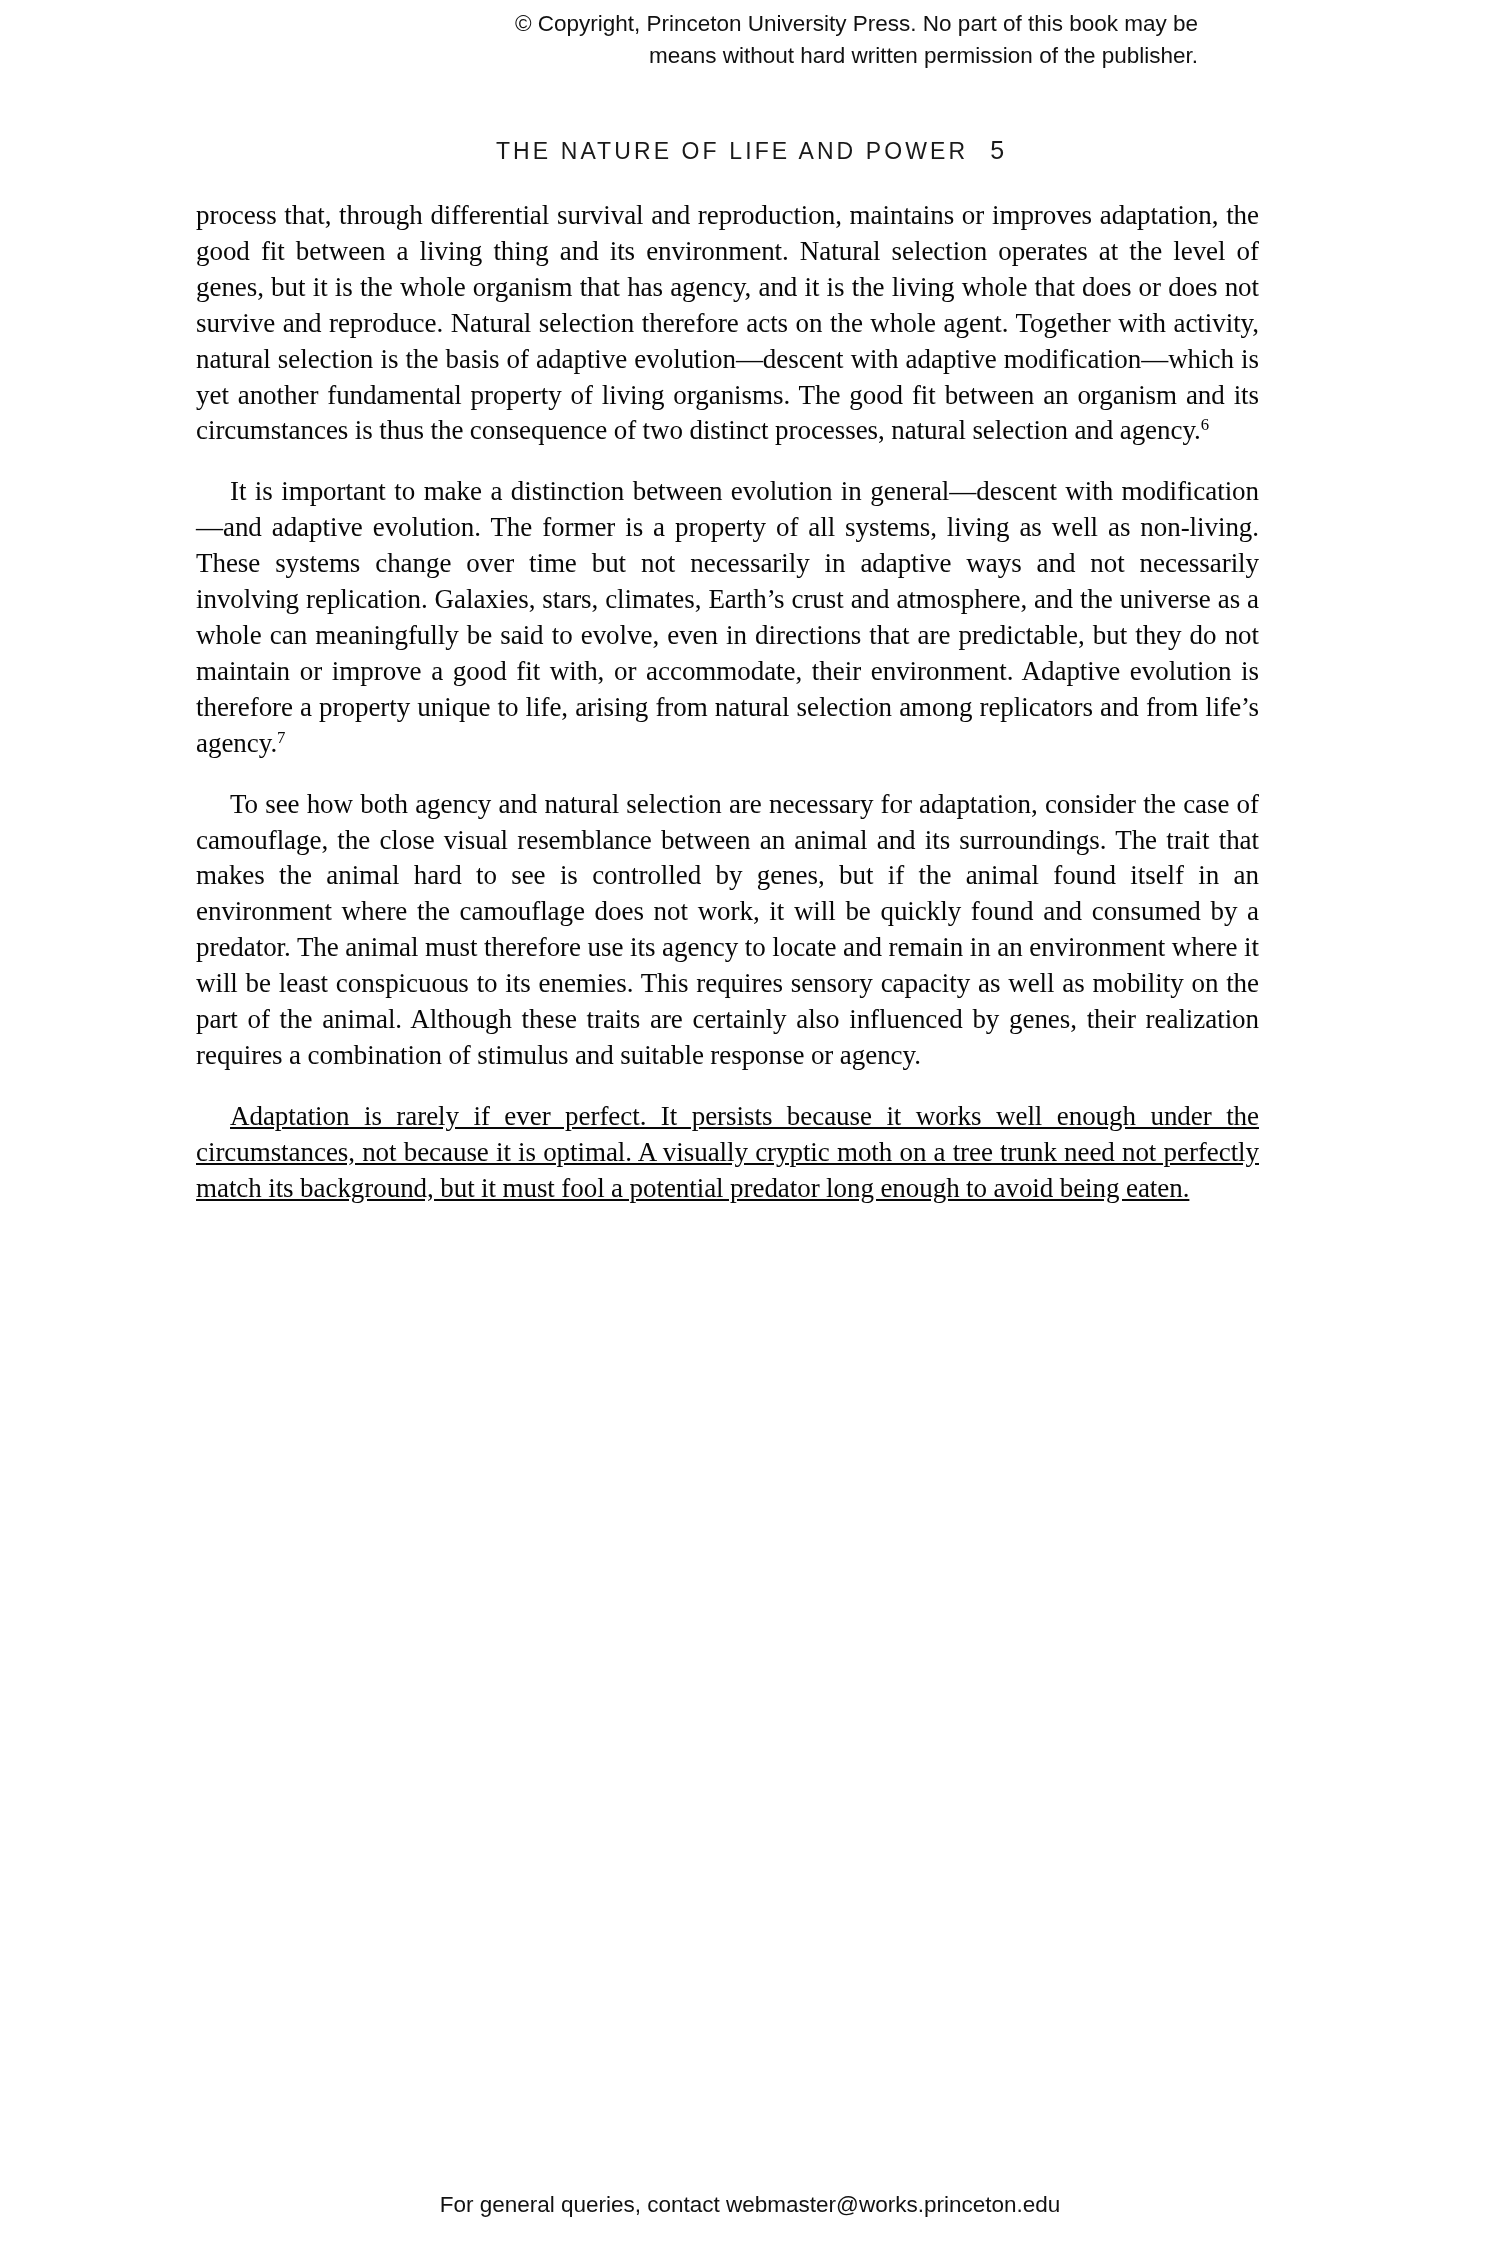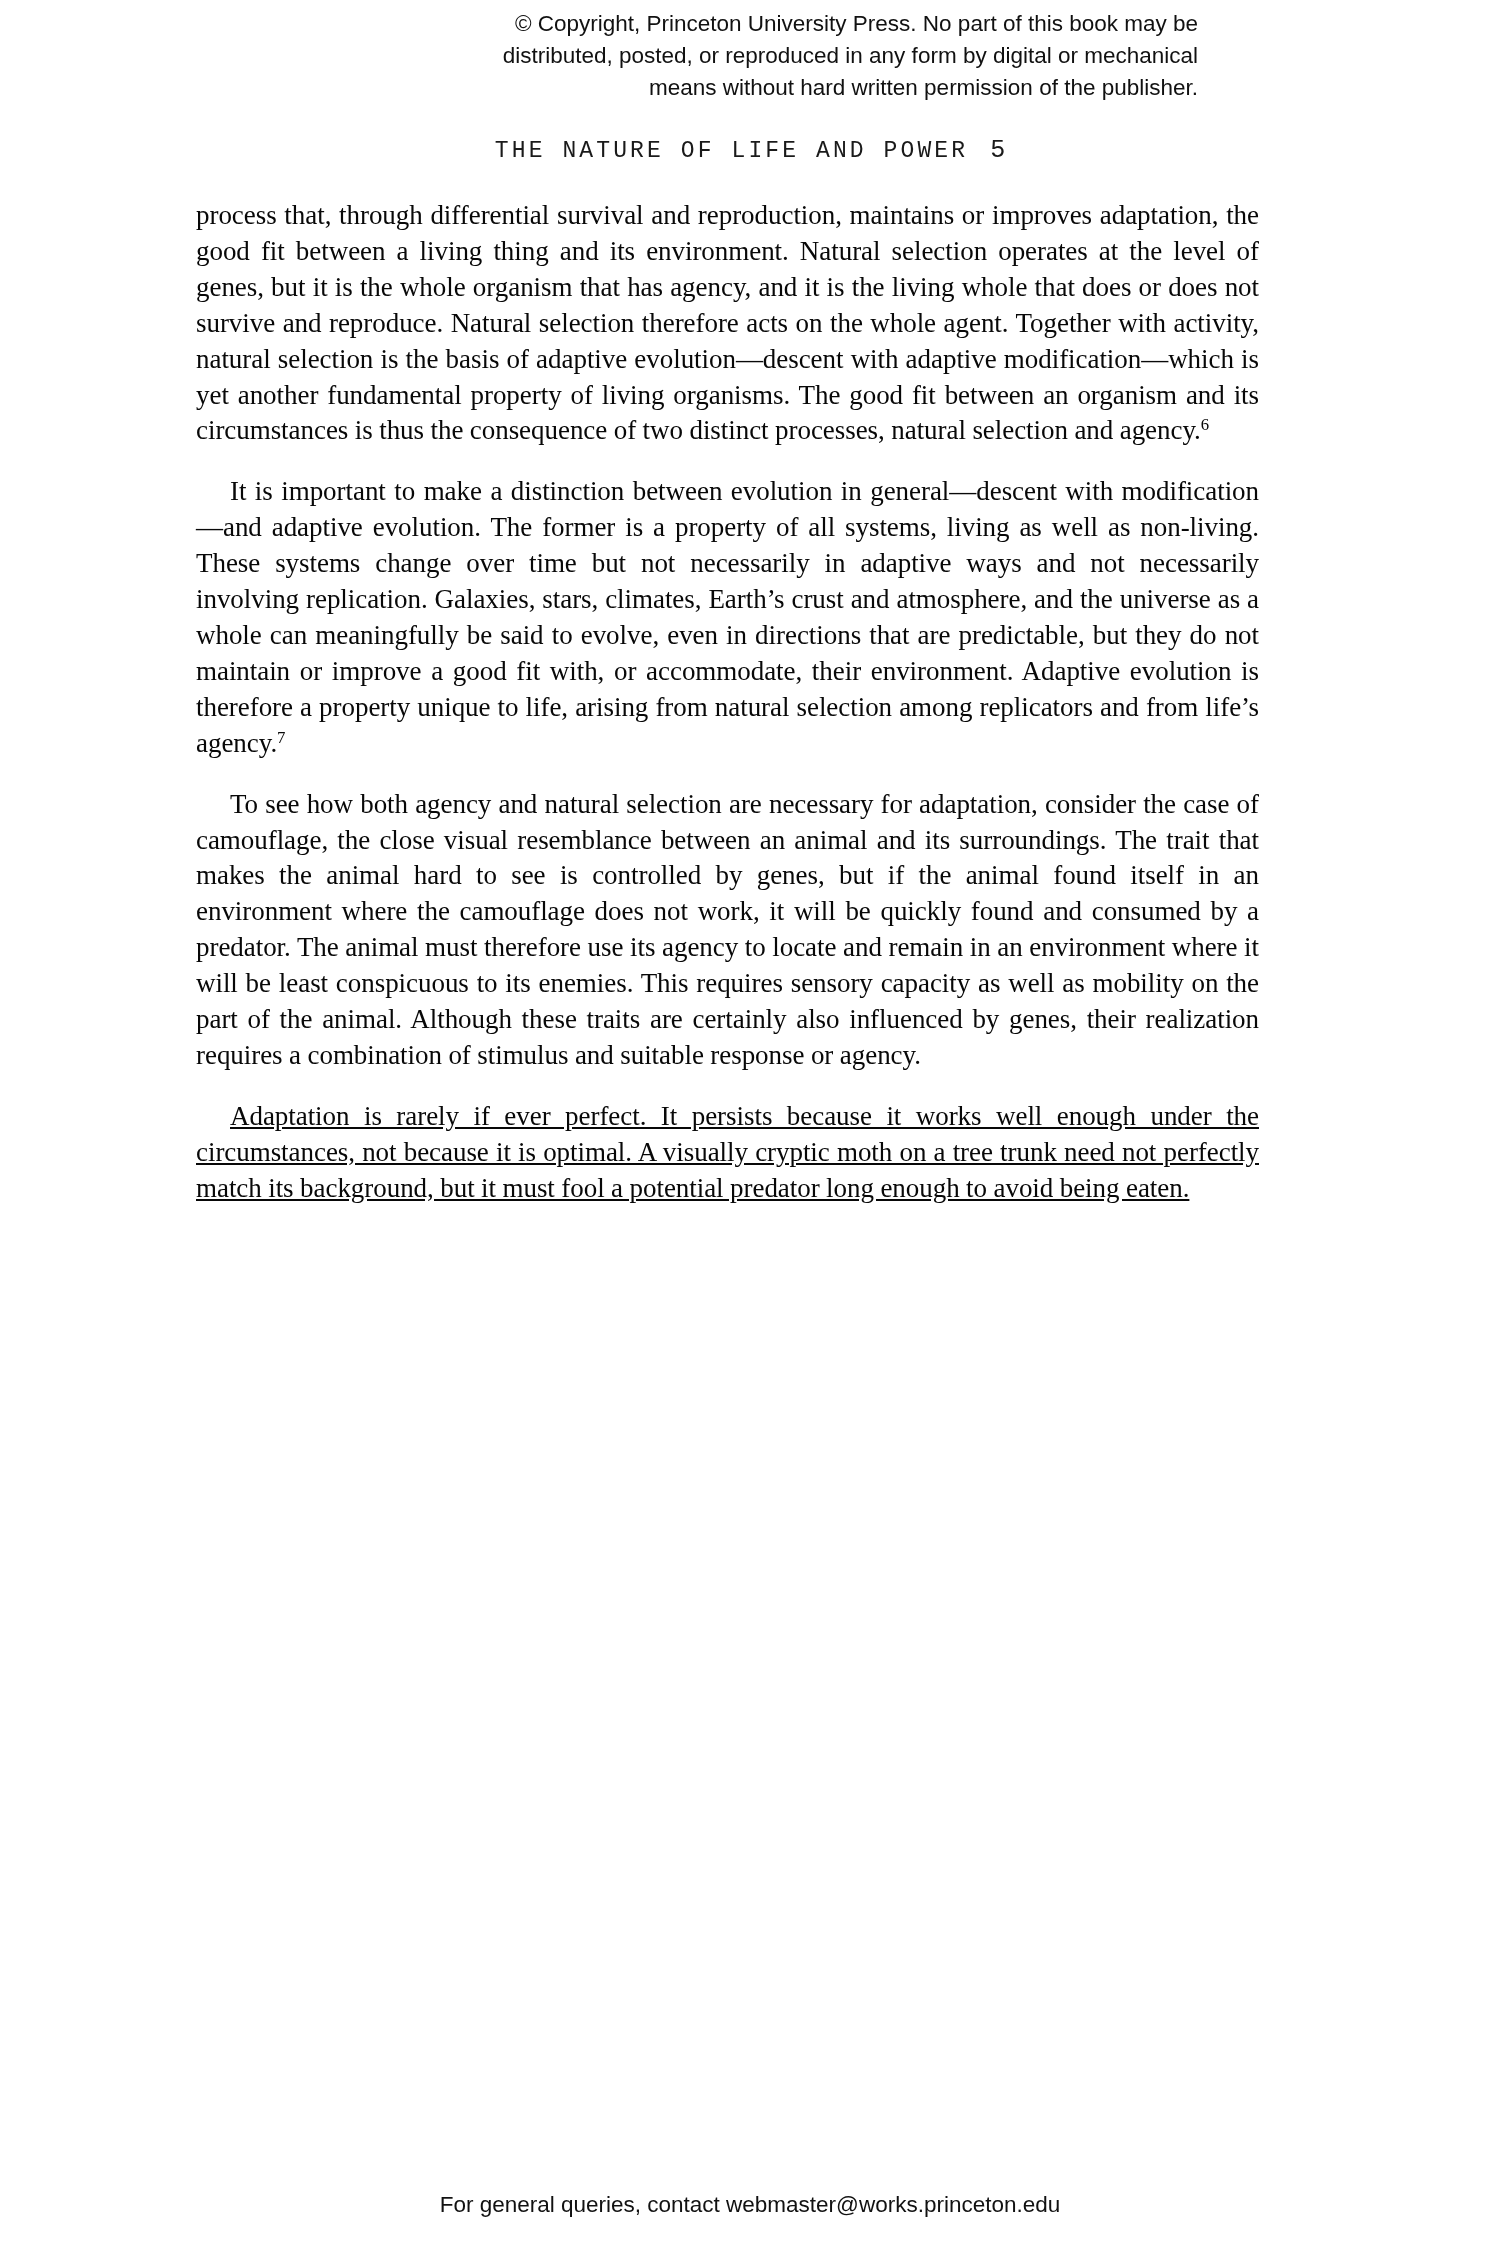--- a/index.html
+++ b/index.html
@@ -34,21 +34,21 @@
     white-space: pre;
   }
 
   
   .running-header {
     position: absolute;
     top: 136px;
     left: 0;
     width: 1500px;
     text-align: center;
-    font-family: Liberation Mono, monospace;
+    font-family: Liberation Sans, sans-serif;
     font-size: 23px;
     color: #1a1a1a;
     white-space: nowrap;
   }
   .running-header .header-title {
     letter-spacing: 3.1px;
     font-variant: small-caps;
     text-transform: uppercase;
   }
   .running-header .header-folio {
@@ -101,21 +101,20 @@
     font-size: 22.5px;
     color: #111111;
     white-space: nowrap;
   }
 </style>
 </head>
 <body>
 
 <div class="copyright-notice">
   <span class="cline">© Copyright, Princeton University Press. No part of this book may be</span>
-  <span class="cline">distributed, posted, or reproduced in any form by digital or mechanical</span>
   <span class="cline">means without hard written permission of the publisher.</span>
 </div>
 
 <div class="running-header">
   <span class="header-title">The Nature of Life and Power</span><span class="header-folio">5</span>
 </div>
 
 <div class="page-body">
   <p><span>process that, through differential survival and reproduction, maintains or improves adaptation, the good fit between a living thing and its environment. Natural selection operates at the level of genes, but it is the whole organism that has agency, and it is the living whole that does or does not survive and reproduce. Natural selection therefore acts on the whole agent. Together with activity, natural selection is the basis of adaptive evolution—descent with adaptive modification—which is yet another fundamental property of living organisms. The good fit between an organism and its circumstances is thus the consequence of two distinct processes, natural selection and agency.</span><sup class="footnote-marker">6</sup></p>
   <p class="indented"><span>It is important to make a distinction between evolution in general—descent with modification—and adaptive evolution. The former is a property of all systems, living as well as non-living. These systems change over time but not necessarily in adaptive ways and not necessarily involving replication. Galaxies, stars, climates, Earth’s crust and atmosphere, and the universe as a whole can meaningfully be said to evolve, even in directions that are predictable, but they do not maintain or improve a good fit with, or accommodate, their environment. Adaptive evolution is therefore a property unique to life, arising from natural selection among replicators and from life’s agency.</span><sup class="footnote-marker">7</sup></p>

